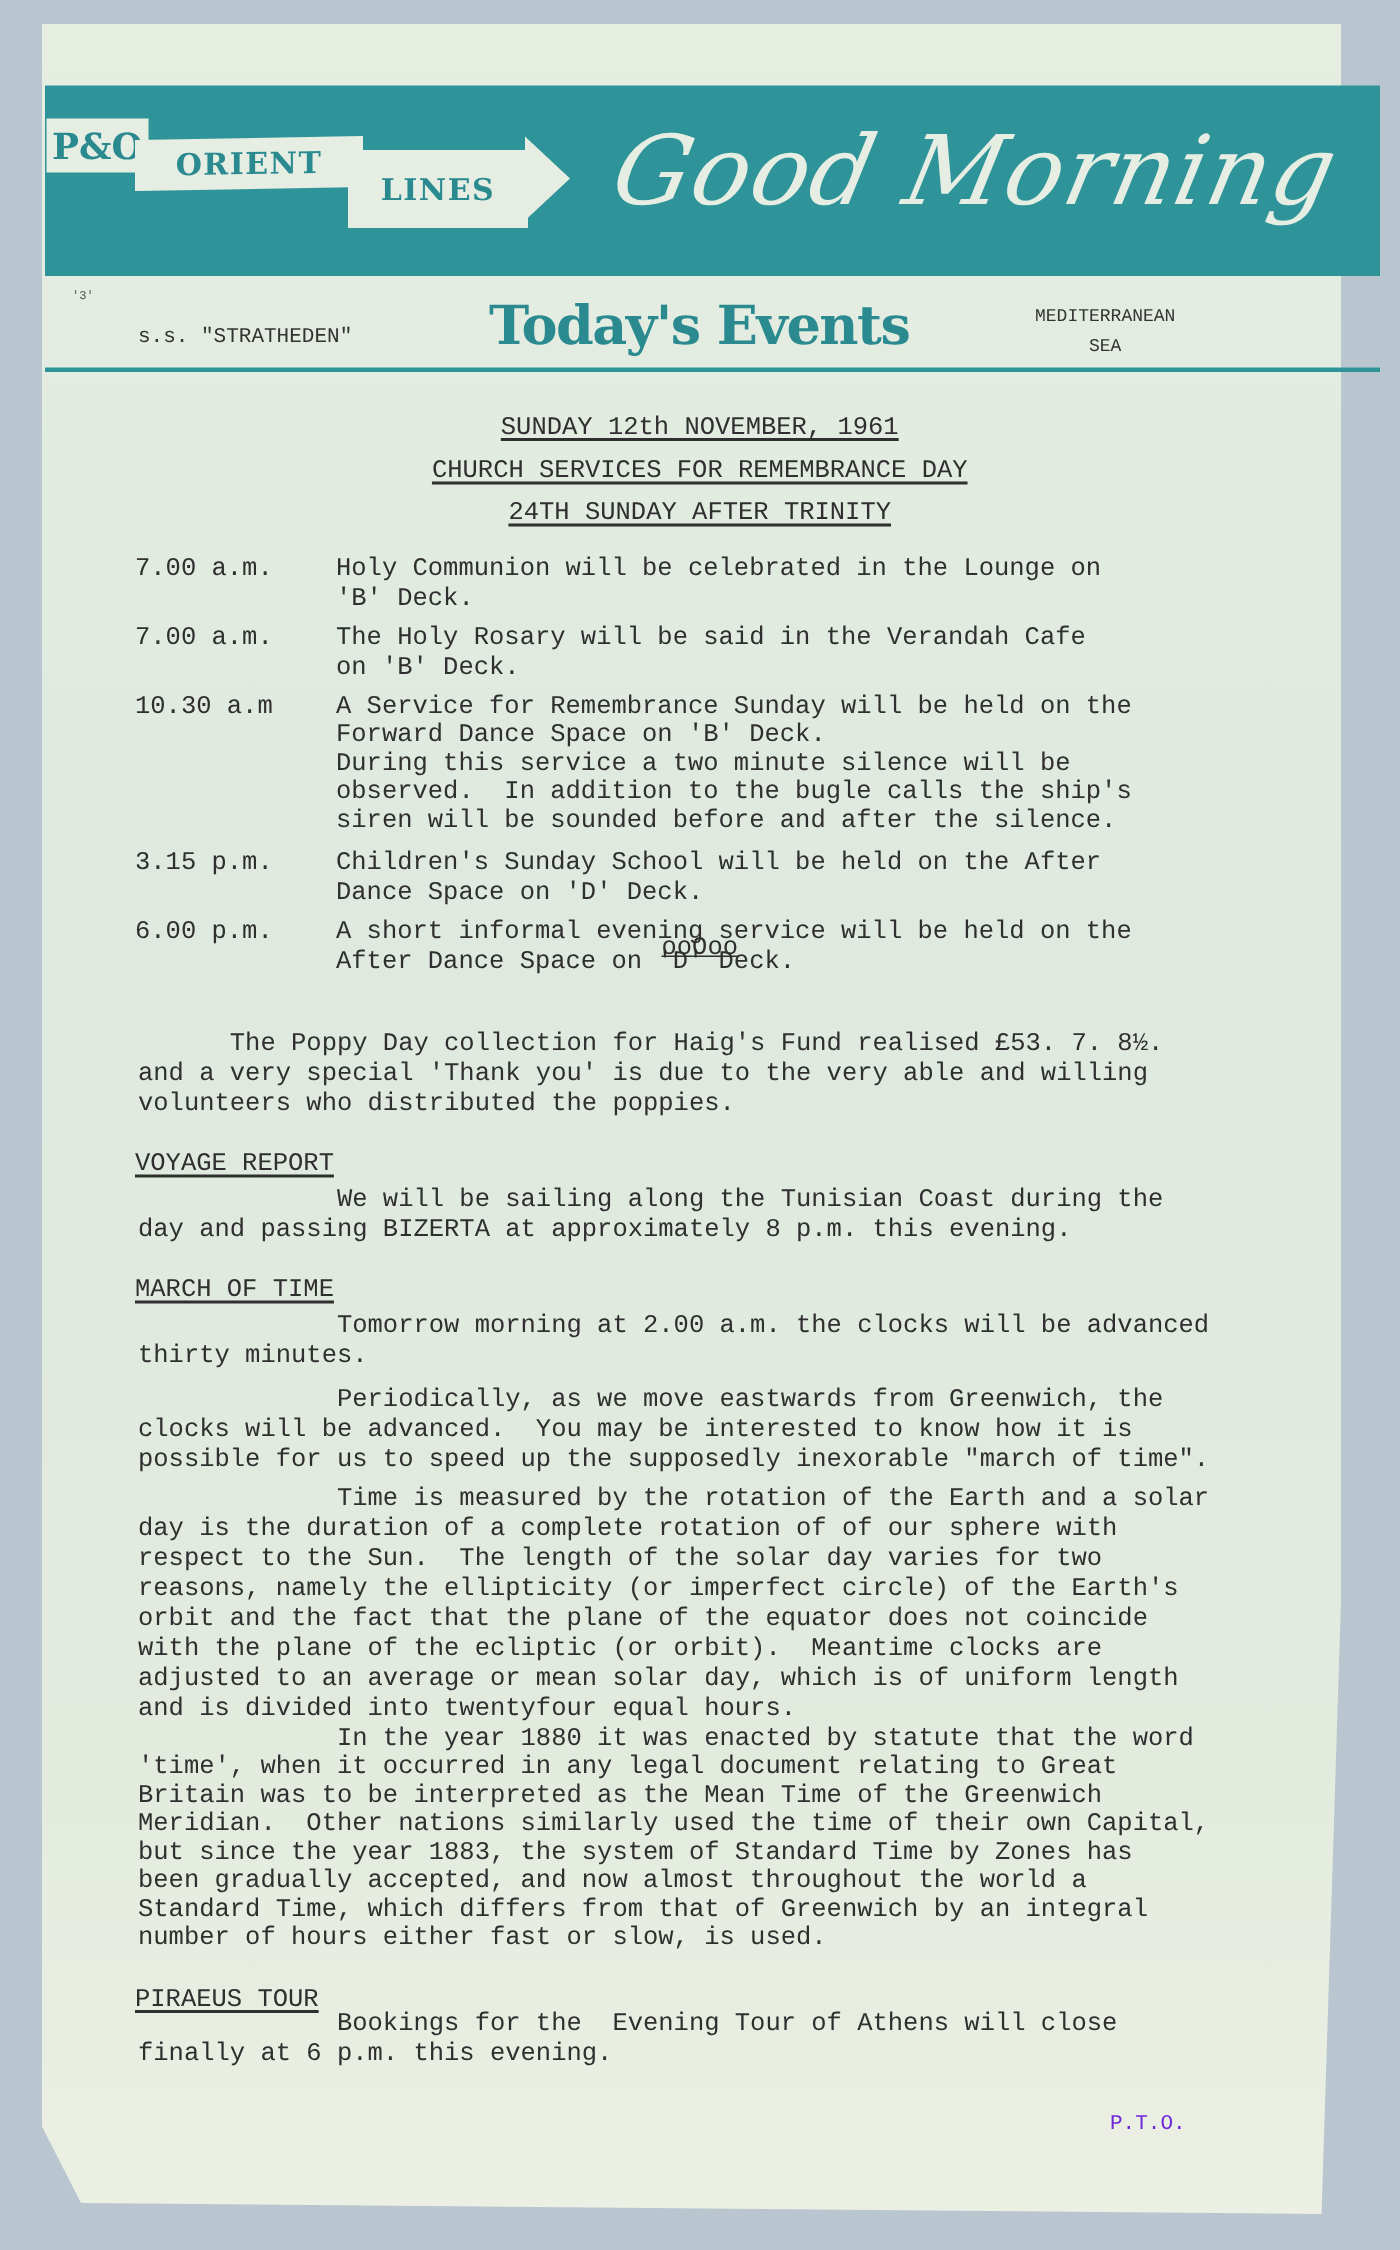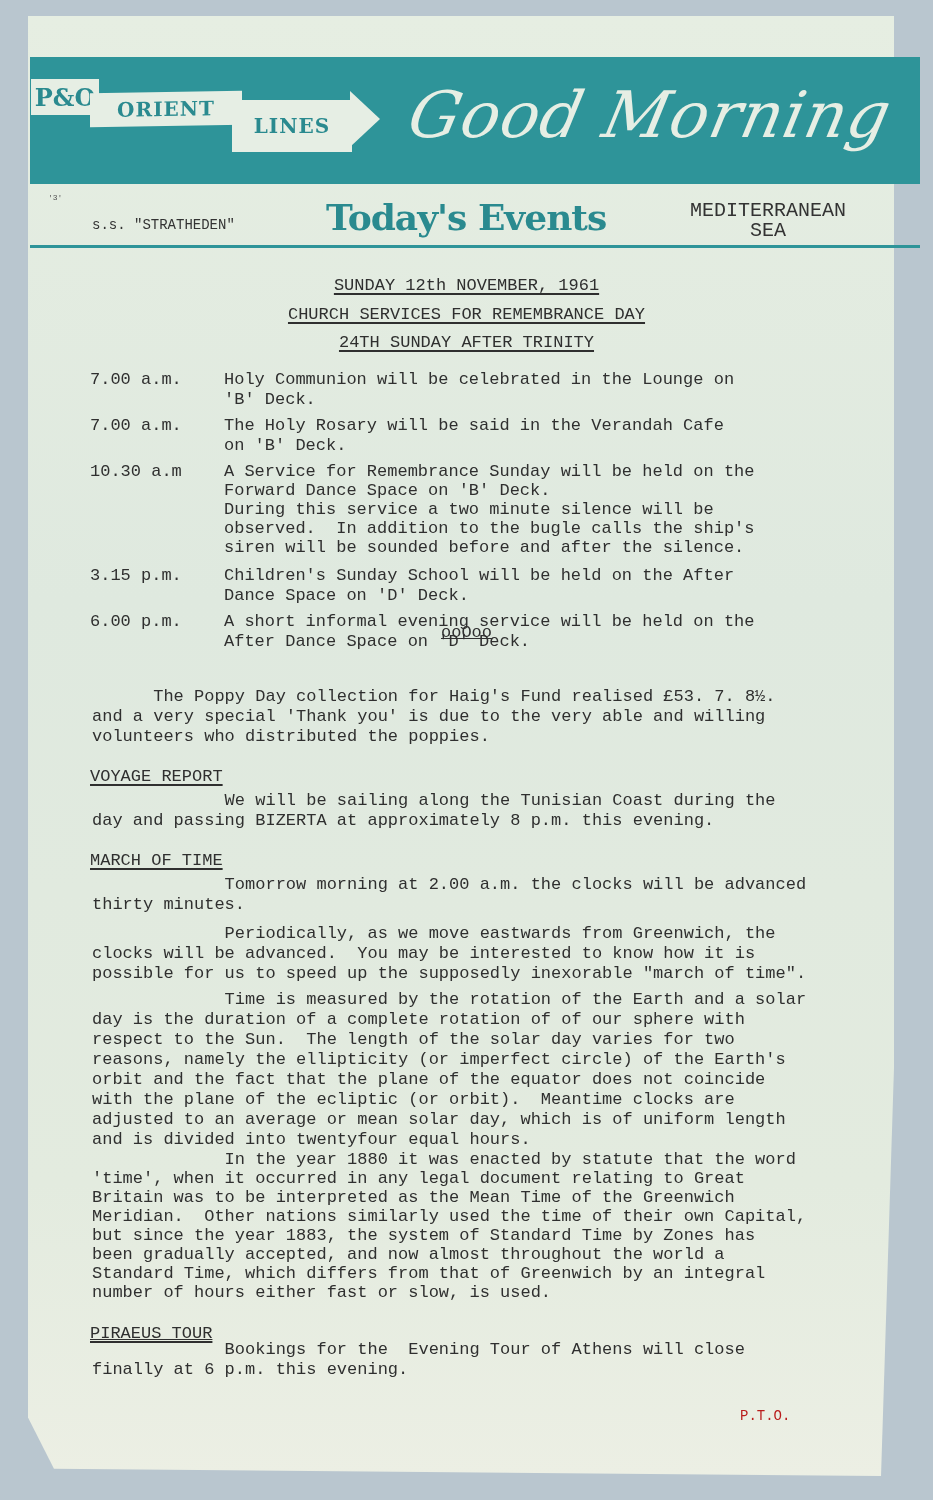--- a/index.html
+++ b/index.html
@@ -43,37 +43,37 @@
     transform: skewX(-12deg);
     white-space: nowrap;
   }
   .small-mark { position: absolute; left: 48px; top: 193px; font-size: 8px; color: #555; }
   .ship-name { position: absolute; left: 92px; top: 217px; font-size: 14px; color: #333; }
   .todays-events {
     position: absolute; left: 326px; top: 196px;
     font-family: "DejaVu Serif", serif; font-weight: bold;
     font-size: 36px; color: #2a8a8f; letter-spacing: -1px;
   }
-  .location { position: absolute; left: 690px; top: 201px; font-size: 20px; color: #333; text-align: center; line-height: 20px; }
+  .location { position: absolute; left: 690px; top: 201px; font-size: 12px; color: #333; text-align: center; line-height: 20px; }
   .rule { position: absolute; left: 30px; top: 245px; width: 890px; height: 3px; background: #2e9499; }
 
   .typed { color: #2f2f2f; font-size: 17px; line-height: 20px; white-space: pre; }
   .center { position: absolute; left: 0; width: 933px; text-align: center; }
   .u { text-decoration: underline; text-decoration-thickness: 2px; text-underline-offset: 3px; text-align: center; }
   .title1 { top: 276px; }
   .title2 { top: 305px; }
   .title3 { top: 333px; }
 
   .event { position: absolute; left: 90px; }
   .event .time { position: absolute; left: 0; top: 0; width: 130px; }
   .event .desc { position: absolute; left: 134px; top: 0; }
 
   .block { position: absolute; left: 92px; }
   .heading { position: absolute; left: 90px; }
-  .pto { position: absolute; left: 740px; top: 1408px; font-size: 14px; color: #b91c1c; }
+  .pto { position: absolute; left: 740px; top: 1408px; font-size: 14px; color: #6d28d9; }
 </style>
 </head>
 <body>
 
 <div class="paper"></div>
 
 <div class="band"></div>
 <div class="logo-tag logo-po">P&amp;O</div>
 <div class="logo-tag logo-orient">ORIENT</div>
 <div class="logo-tag logo-lines">LINES</div>
@@ -148,17 +148,17 @@
 and is divided into twentyfour equal hours.</div>
 <div class="typed block" style="top:1150px;line-height:19px;">             In the year 1880 it was enacted by statute that the word
 'time', when it occurred in any legal document relating to Great
 Britain was to be interpreted as the Mean Time of the Greenwich
 Meridian.  Other nations similarly used the time of their own Capital,
 but since the year 1883, the system of Standard Time by Zones has
 been gradually accepted, and now almost throughout the world a
 Standard Time, which differs from that of Greenwich by an integral
 number of hours either fast or slow, is used.</div>
 
-<div class="typed heading" style="top:1324px;text-decoration:underline;"><span class="u">PIRAEUS TOUR</span></div>
+<div class="typed heading" style="top:1324px;"><span class="u">PIRAEUS TOUR</span></div>
 <div class="typed block" style="top:1340px;">             Bookings for the  Evening Tour of Athens will close
 finally at 6 p.m. this evening.</div>
 
 <div class="pto">P.T.O.</div>
 
 </body></html>

